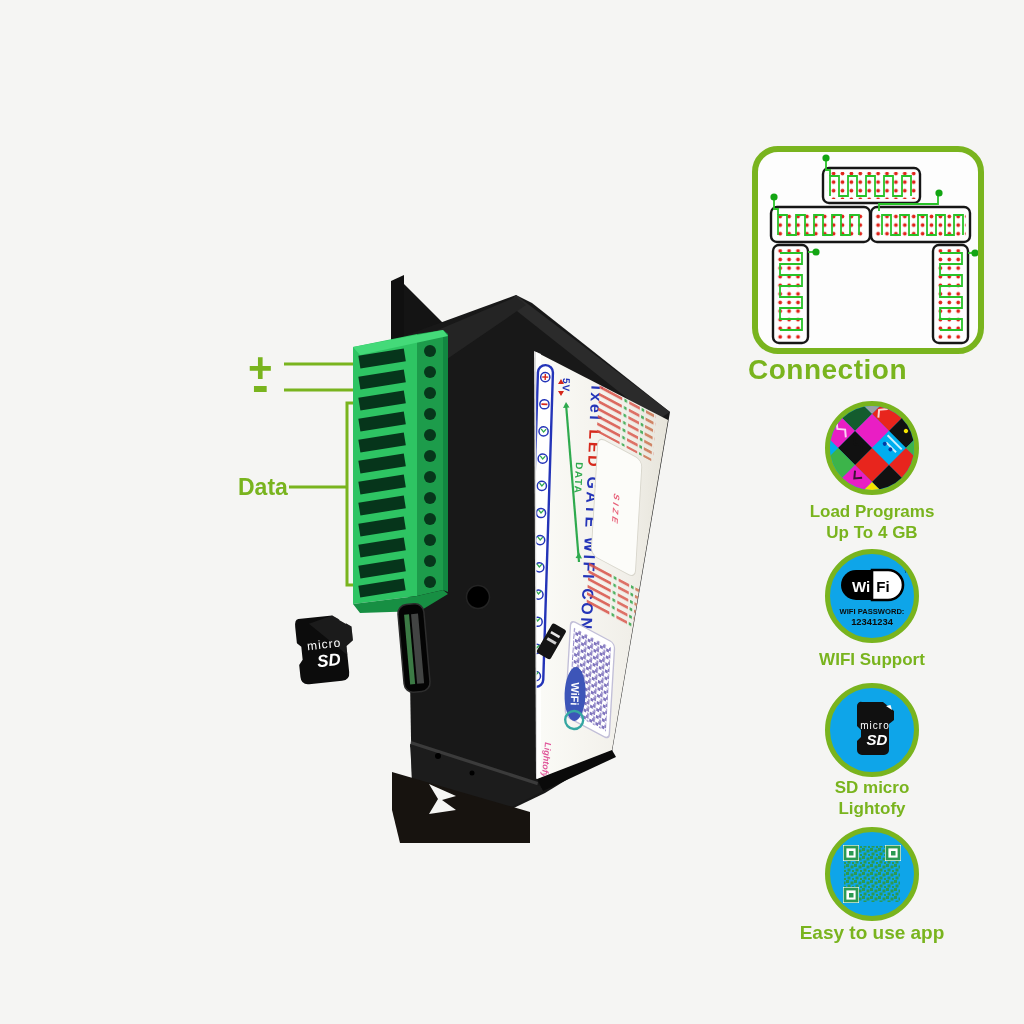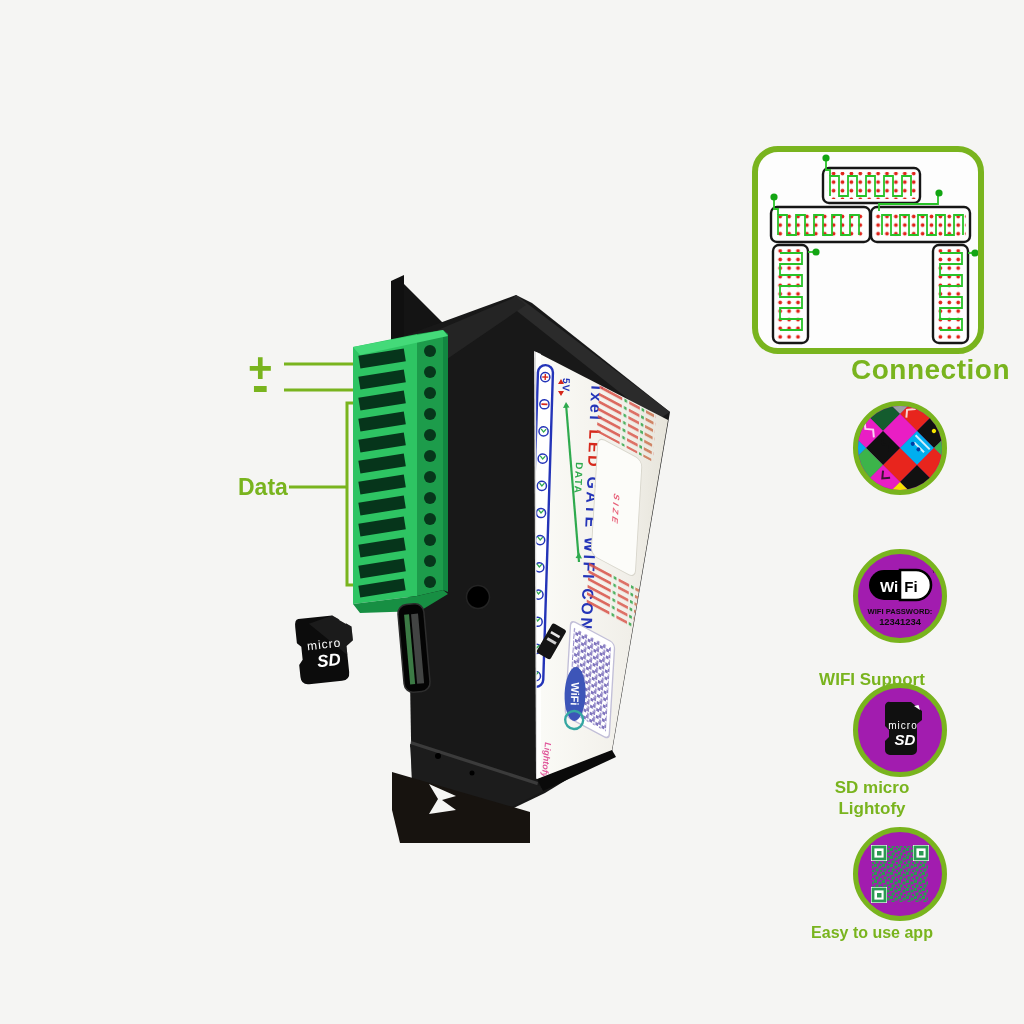--- a/index.html
+++ b/index.html
@@ -2,28 +2,28 @@
 <html><head>
 <meta charset="utf-8">
 <style>
   html,body{margin:0;padding:0;background:#e8e8e8;}
   .stage{position:relative;width:1024px;height:1024px;background:#f5f5f3;overflow:hidden;
          font-family:"Liberation Sans",sans-serif;--accent:#79b41e;}
   svg{display:block;}
   .scene{position:absolute;left:0;top:0;}
   .connbox{position:absolute;left:752px;top:146px;width:220px;height:196px;
            border:6px solid var(--accent);border-radius:26px;background:#fdfdfd;}
-  .conntitle{position:absolute;left:770px;top:354px;width:240px;text-align:right;
+  .conntitle{position:absolute;left:748px;top:354px;width:240px;text-align:left;
              font-size:28px;font-weight:bold;color:var(--accent);letter-spacing:.5px;}
-  .fcircle{position:absolute;left:853px;width:84px;height:84px;border:5px solid var(--accent);
-           border-radius:50%;background:#a21caf;overflow:hidden;}
+  .fcircle{position:absolute;left:825px;width:84px;height:84px;border:5px solid var(--accent);
+           border-radius:50%;background:#0ea5e9;overflow:hidden;}
   .flabel{position:absolute;left:757px;width:230px;text-align:center;color:var(--accent);
           font-weight:bold;font-size:17px;line-height:21px;}
   .t-load{top:401px}.t-wifi{top:549px}.t-sd{top:683px}.t-qr{top:827px}
-  .l-load{top:501px}.l-wifi{top:669px}.l-sd{top:777px}.l-qr{top:922px;font-size:16px}
+  .l-load{top:501px}.l-wifi{top:649px}.l-sd{top:777px}.l-qr{top:922px;font-size:19px}
 </style>
 </head>
 <body>
 
 <div class="stage">
 
 <svg class="scene" width="1024" height="1024" viewBox="0 0 1024 1024">
   <defs>
     <linearGradient id="panelgrad" x1="0" y1="0" x2="1" y2="0">
       <stop offset="0" stop-color="#fbfbf7"></stop>
@@ -273,20 +273,24 @@
             <circle cx="12" cy="-36" r="2.2"></circle>
             <circle cx="-36" cy="36" r="2.2"></circle>
           </g>
       <g fill="#003da6">
             <circle cx="6" cy="-12" r="2"></circle>
             <circle cx="14" cy="-12" r="2"></circle>
           </g>
     </g>
   </svg>
 </div>
+<div class="flabel l-load">
+  <div>Load Programs</div>
+  <div>Up To 4 GB</div>
+</div>
 
 <div class="fcircle t-wifi">
   <svg width="84" height="84" viewBox="0 0 84 84">
     <path d="M42,16 H26 A15,15 0 0 0 26,46 H42 Z" fill="#000"></path>
     <path d="M42,16 H58 A15,15 0 0 1 58,46 H42 Z" fill="#fff" stroke="#000" stroke-width="2.6"></path>
     <text x="31" y="37.5" font-size="15" font-weight="bold" fill="#fff" text-anchor="middle" font-family="Liberation Sans, sans-serif">Wi</text>
     <text x="53" y="37.5" font-size="15" font-weight="bold" fill="#000" text-anchor="middle" font-family="Liberation Sans, sans-serif">Fi</text>
     <text x="74" y="21" font-size="7" fill="#000">™</text>
     <text x="42" y="60" font-size="7.6" font-weight="bold" fill="#0c0c0c" text-anchor="middle">WIFI PASSWORD:</text>
     <text x="42" y="70.5" font-size="9.4" font-weight="bold" fill="#0c0c0c" text-anchor="middle">12341234</text>

